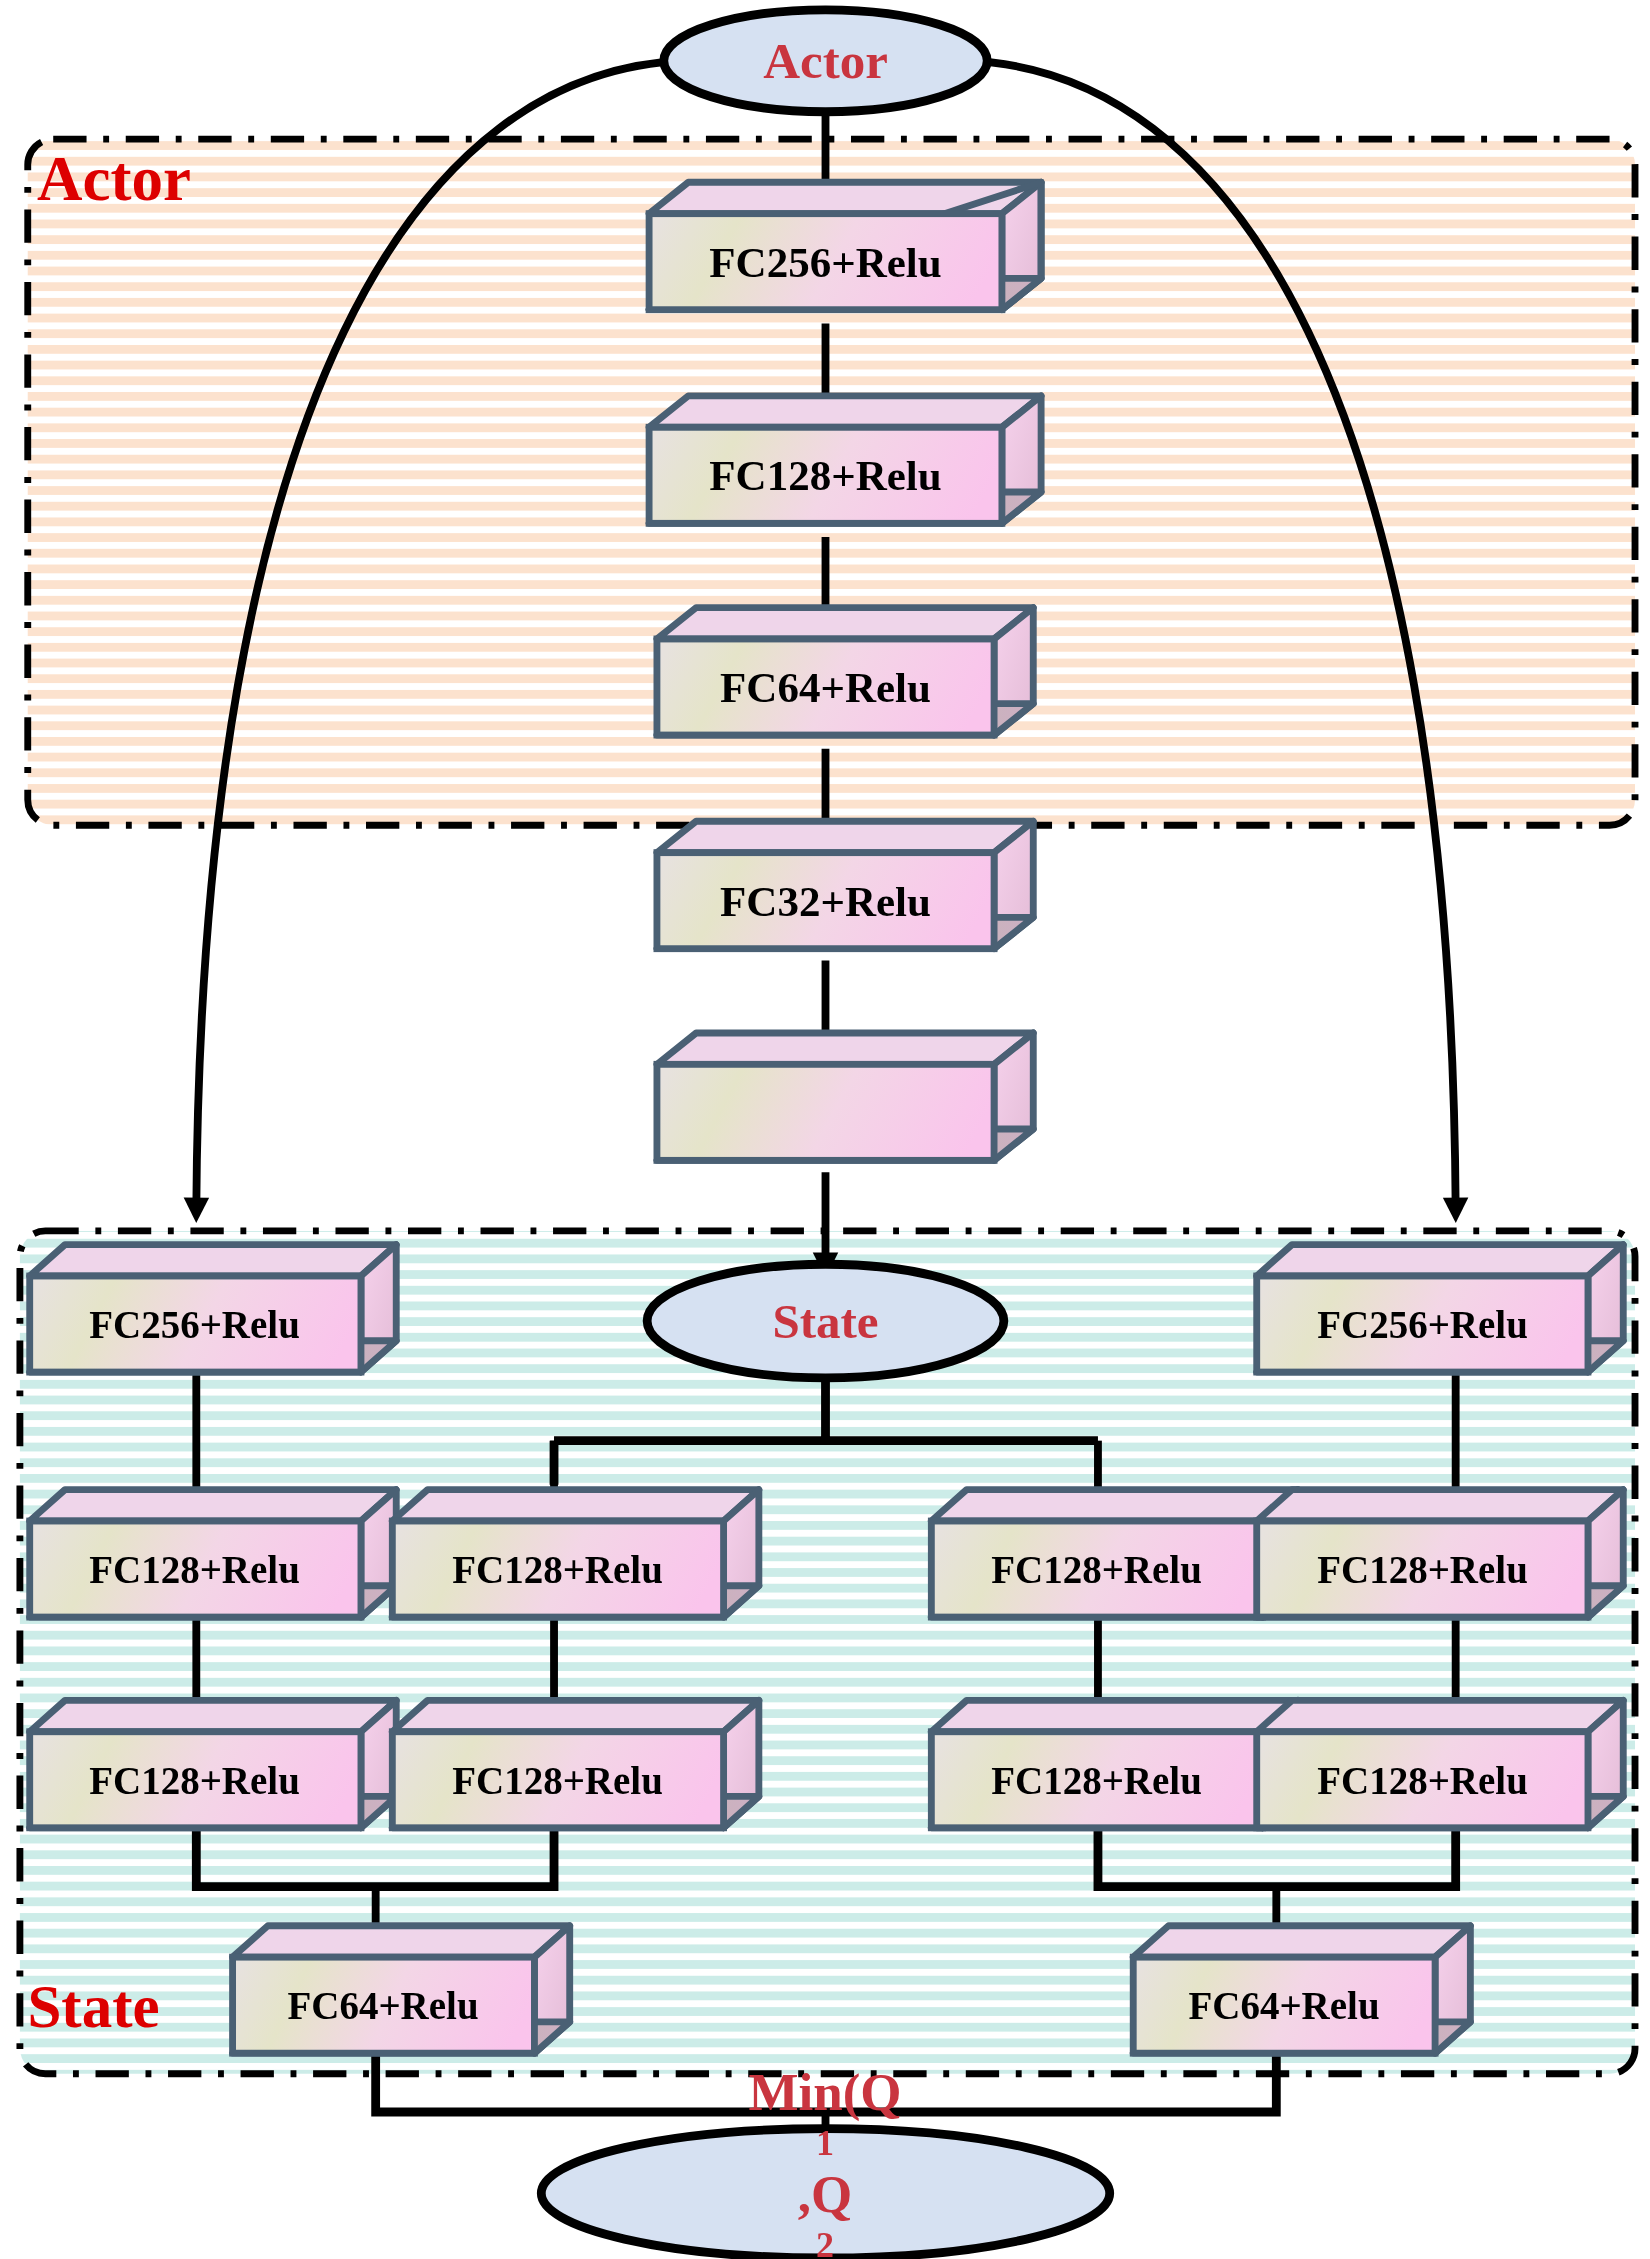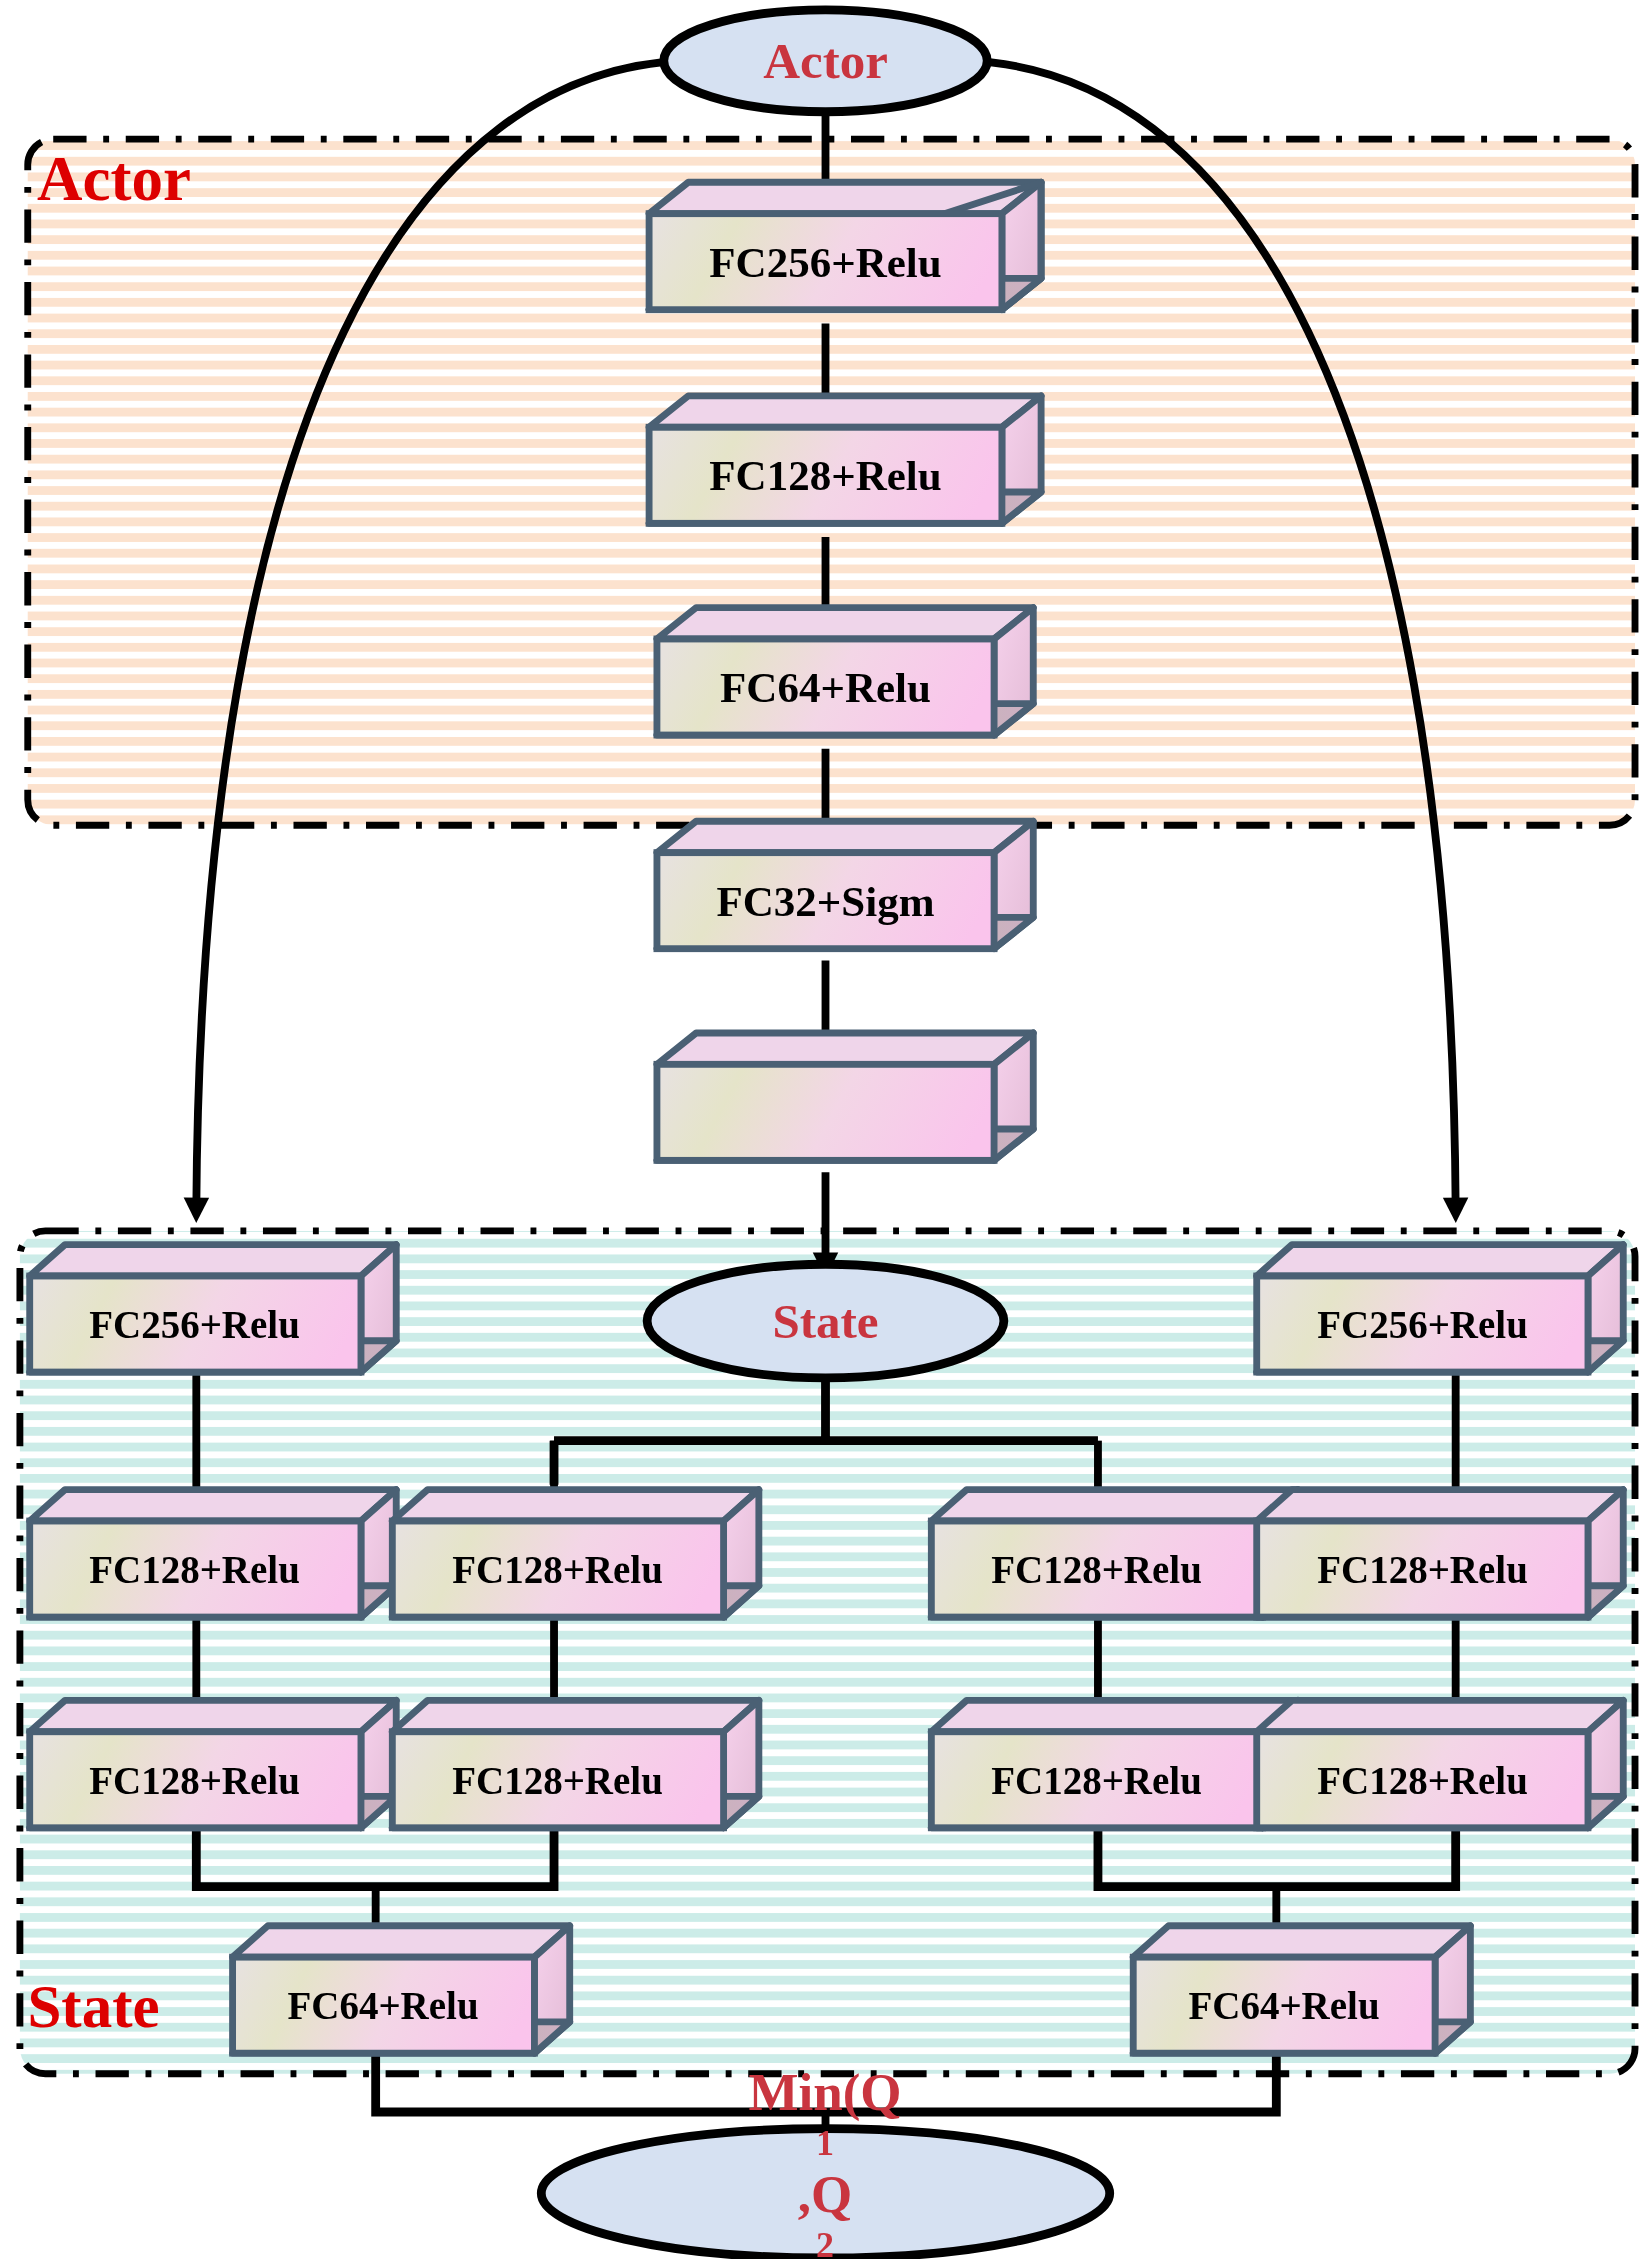--- a/index.html
+++ b/index.html
@@ -243,21 +243,21 @@
   <div class="regionlabel" style="left:37px;top:143px;font-size:63px;color:#DD0000;">Actor</div>
   <div class="regionlabel" style="left:27.4px;top:1972px;font-size:61px;color:#DD0000;">State</div>
 
   <div class="ellipselabel" style="left:664px;top:25.5px;width:323px;height:71px;font-size:51px;color:#C9353F;">Actor</div>
   <div class="ellipselabel" style="left:647px;top:1284px;width:357px;height:74px;font-size:49px;color:#C9353F;">State</div>
   <div class="ellipselabel" id="minq-label" style="left:541px;top:2154px;width:568px;height:80px;font-size:53px;color:#C9353F;flex-direction:column;">Min(Q<sub>1</sub>,Q<sub>2</sub>)</div>
 
   <div class="boxlabel" style="left:649px;top:214px;width:353px;height:96px;font-size:43px;">FC256+Relu</div>
   <div class="boxlabel" style="left:649px;top:427px;width:353px;height:96px;font-size:43px;">FC128+Relu</div>
   <div class="boxlabel" style="left:657px;top:639px;width:337px;height:96px;font-size:43px;">FC64+Relu</div>
-  <div class="boxlabel" style="left:657px;top:853px;width:337px;height:96px;font-size:43px;">FC32+Sigm</div>
+  <div class="boxlabel" style="left:657px;top:853px;width:337px;height:96px;font-size:43px;">FC32+Relu</div>
 
   <div class="boxlabel" style="left:29px;top:1276px;width:331px;height:96px;font-size:39px;">FC256+Relu</div>
   <div class="boxlabel" style="left:1257px;top:1276px;width:331px;height:96px;font-size:39px;">FC256+Relu</div>
 
   <div class="boxlabel" style="left:29px;top:1521px;width:331px;height:96px;font-size:39px;">FC128+Relu</div>
   <div class="boxlabel" style="left:392px;top:1521px;width:331px;height:96px;font-size:39px;">FC128+Relu</div>
   <div class="boxlabel" style="left:931px;top:1521px;width:331px;height:96px;font-size:39px;">FC128+Relu</div>
   <div class="boxlabel" style="left:1257px;top:1521px;width:331px;height:96px;font-size:39px;">FC128+Relu</div>
 
   <div class="boxlabel" style="left:29px;top:1732px;width:331px;height:96px;font-size:39px;">FC128+Relu</div>

